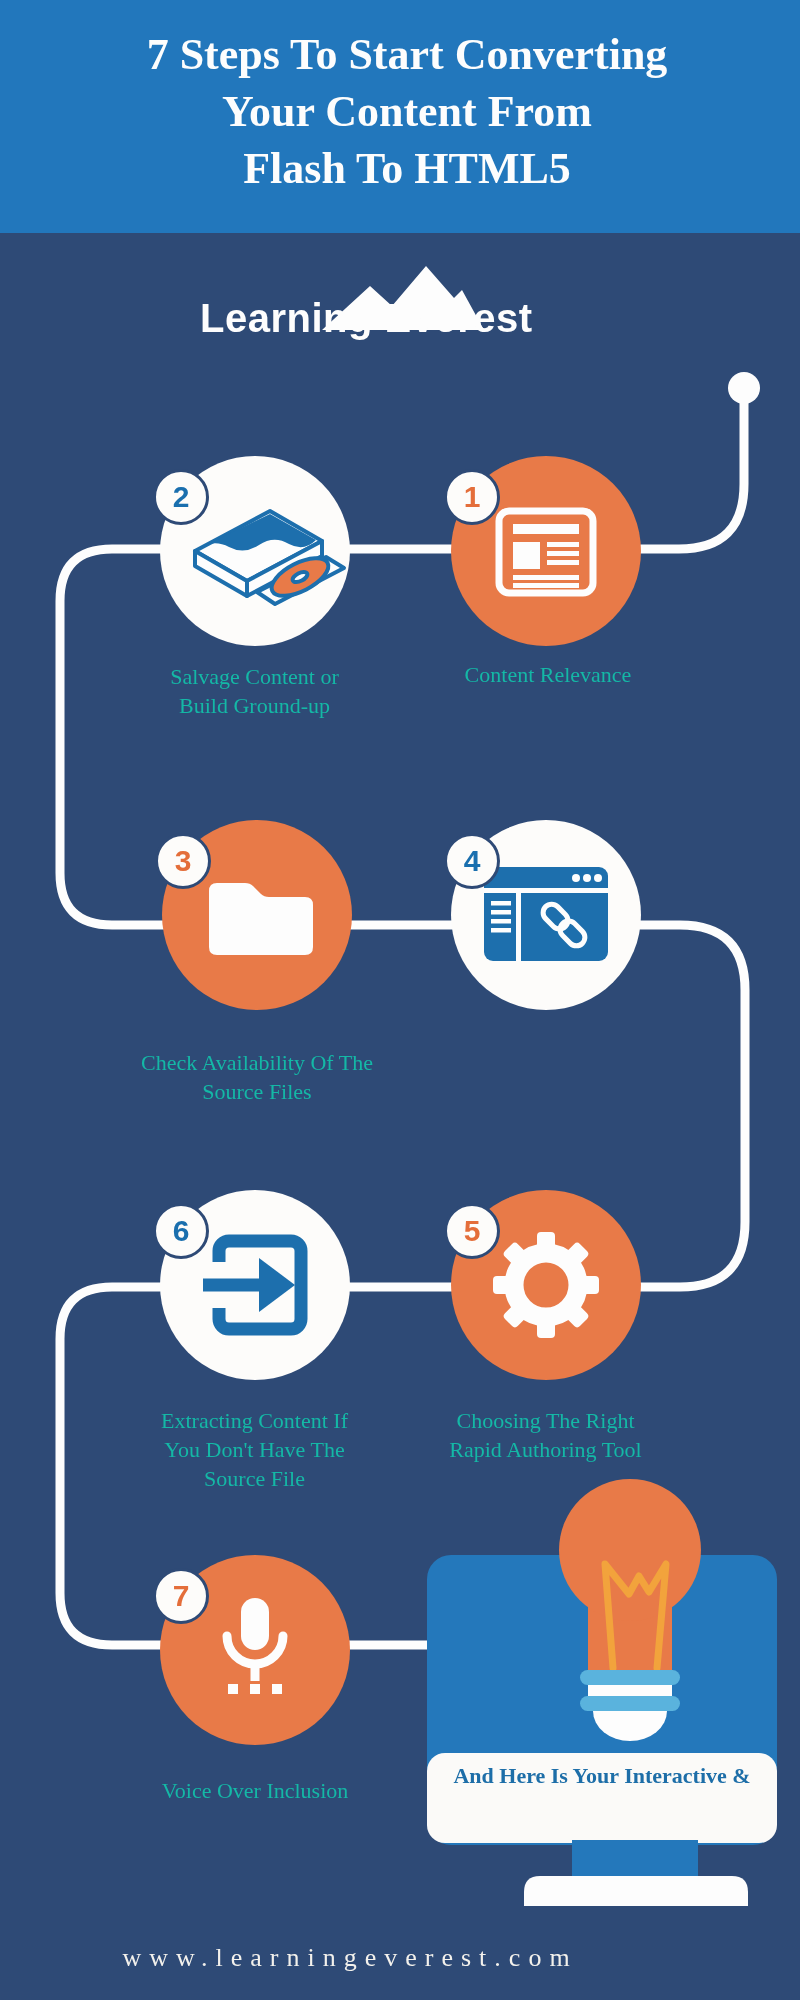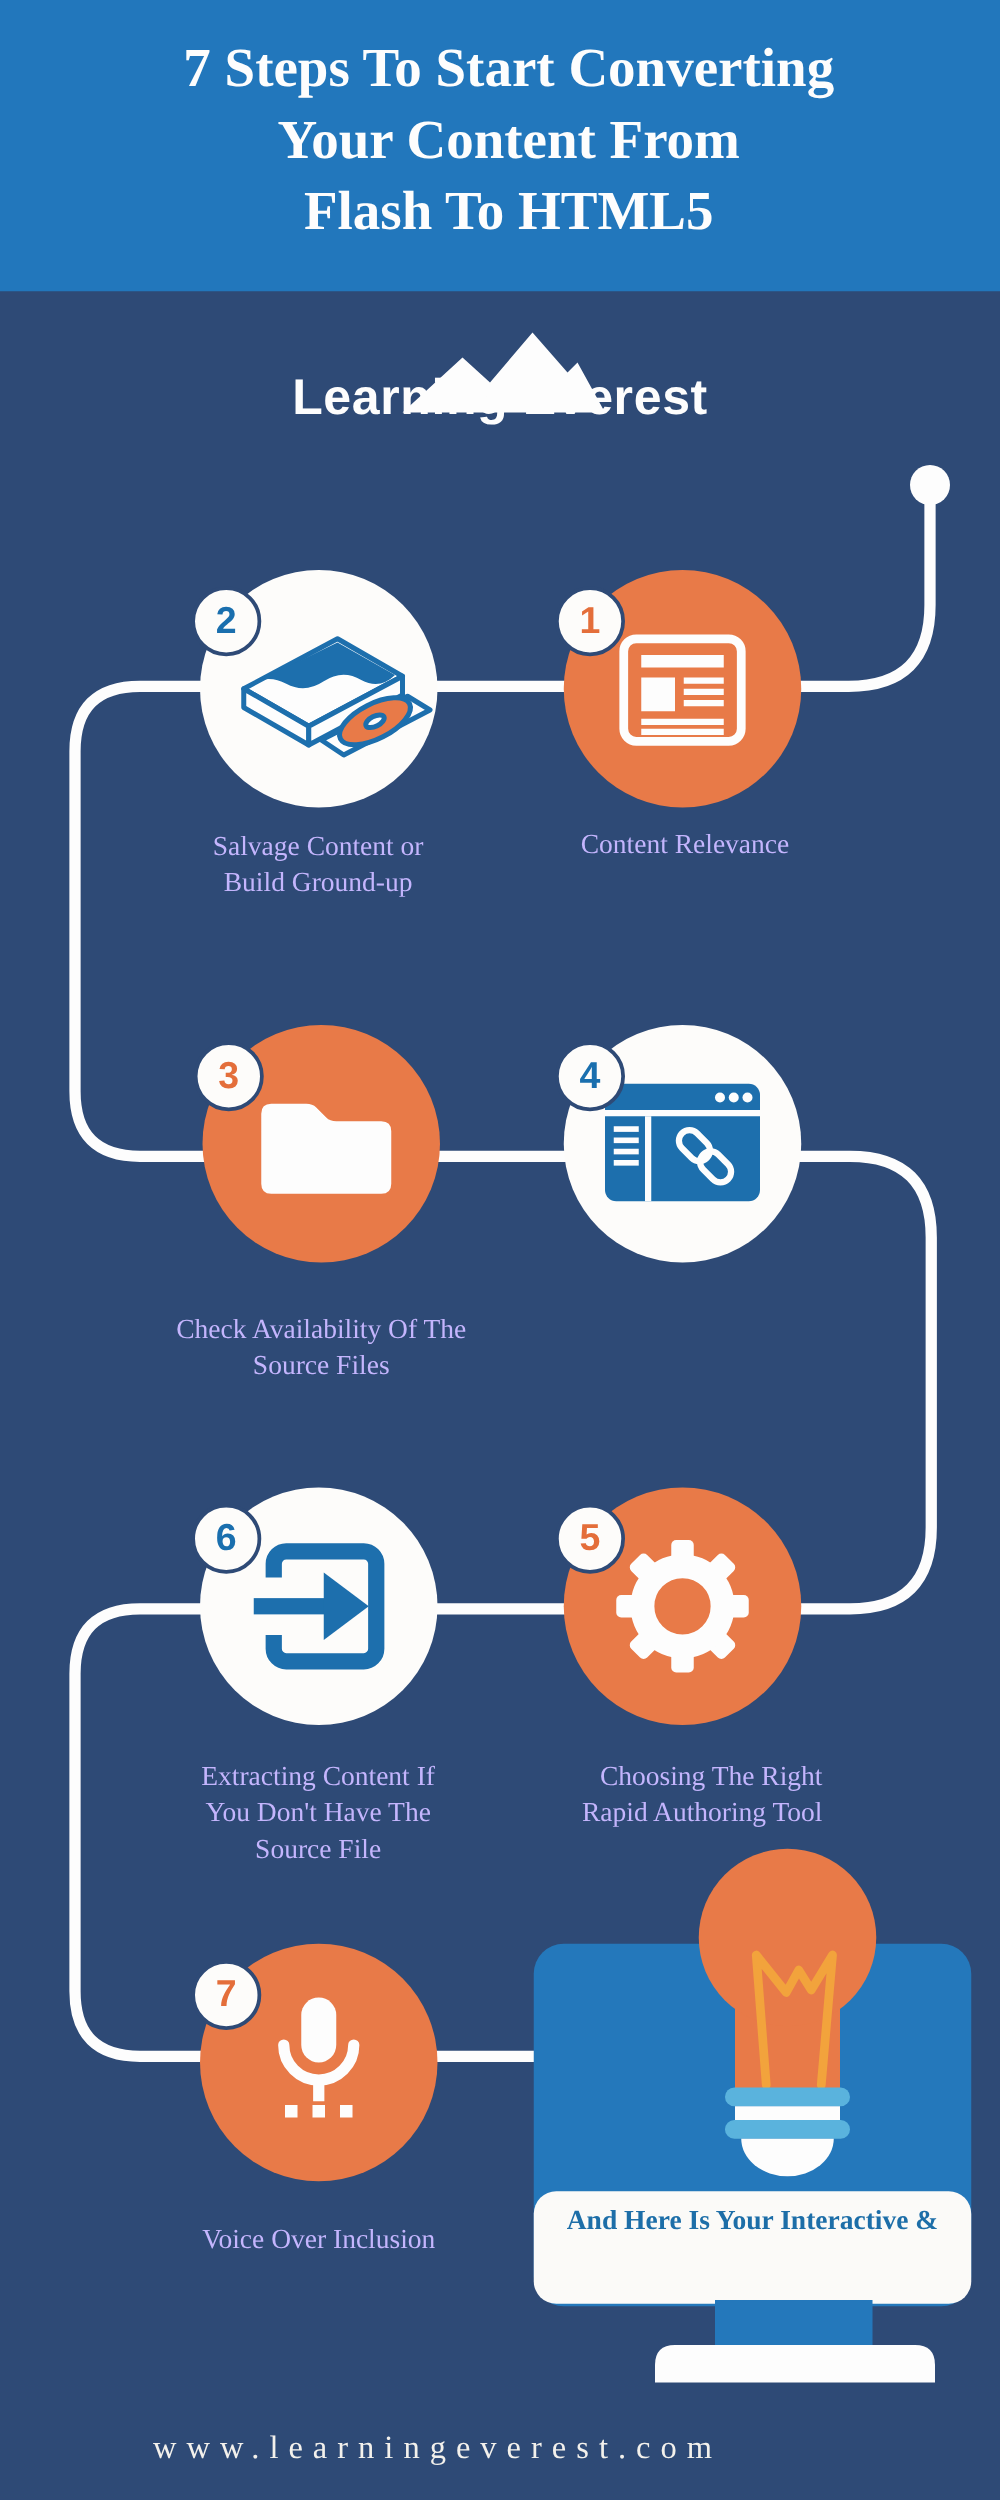--- a/index.html
+++ b/index.html
@@ -8,37 +8,37 @@
     background:#2e4a76;overflow:hidden;
     font-family:"Liberation Serif", serif;
   }
   .abs{position:absolute;}
   
   .header{left:0;top:0;width:800px;height:233px;background:#2277bc;z-index:1;}
   .title{left:0;top:26px;width:800px;text-align:center;color:#fdfdfd;
     font-size:44px;line-height:57px;font-weight:700;z-index:2;}
   .title span{display:block;padding-left:14px;}
   
-  .logo-text{left:200px;top:296px;width:400px;text-align:center;color:#fdfdfd;
+  .logo-text{left:200px;top:296px;width:400px;color:#fdfdfd;
     font-family:"Liberation Sans", sans-serif;font-weight:700;font-size:40px;
     letter-spacing:0.5px;z-index:2;}
   .mountains{left:318px;top:264px;z-index:2;}
   
   .path-svg{left:0;top:0;z-index:3;}
   
   .circle{width:190px;height:190px;border-radius:50%;z-index:4;
     display:flex;align-items:center;justify-content:center;}
   .circle.orange{background:#e87a48;}
   .circle.white{background:#fdfcfa;}
   .badge{width:50px;height:50px;border-radius:50%;background:#fdfcfa;
     border:3px solid #2e4a76;z-index:5;display:flex;align-items:center;justify-content:center;
     font-family:"Liberation Sans", sans-serif;font-weight:700;font-size:30px;}
   .badge.orange{color:#e46e3a;}
   .badge.blue{color:#1a6fae;}
-  .label{color:#c4b5fd;font-size:22px;line-height:29px;text-align:center;z-index:4;}
+  .label{color:#14b8a6;font-size:22px;line-height:29px;text-align:center;z-index:4;}
   
   .illus{left:400px;top:1460px;z-index:6;}
   .screen-text{left:437px;top:1760px;width:330px;text-align:center;color:#1d6ea8;
     font-size:22px;line-height:31px;font-weight:700;z-index:7;}
   .screen-text span{display:block;}
   
   .footer{left:0;top:1943px;width:700px;text-align:center;color:#f3f1ec;
     font-size:26px;letter-spacing:8px;z-index:2;}
 </style>
 </head>
@@ -147,21 +147,21 @@
         <rect x="-9" y="-53" width="18" height="20" rx="4" transform="rotate(225)"></rect>
         <rect x="-9" y="-53" width="18" height="20" rx="4" transform="rotate(270)"></rect>
         <rect x="-9" y="-53" width="18" height="20" rx="4" transform="rotate(315)"></rect>
       </g>
       <circle r="32" fill="none" stroke="#fdfdfd" stroke-width="19"></circle>
     </svg>
   </div>
   <div class="abs badge orange" style="left:444px;top:1203px;">
     <span>5</span>
   </div>
-  <div class="abs label" style="left:433px;top:1406px;width:225px;text-align:right;">Choosing The Right Rapid Authoring Tool</div>
+  <div class="abs label" style="left:433px;top:1406px;width:225px;">Choosing The Right Rapid Authoring Tool</div>
 
   <div class="abs circle white" style="left:160px;top:1190px;">
     <svg width="120" height="120" viewBox="-60 -60 120 120">
       <rect x="-36" y="-44" width="82" height="88" rx="10" fill="none" stroke="#1d6fad" stroke-width="13"></rect>
       <rect x="-48" y="-23" width="22" height="46" fill="#fdfcfa"></rect>
       <rect x="-52" y="-6.5" width="60" height="13" fill="#1d6fad"></rect>
       <polygon points="4,-27 4,27 40,0" fill="#1d6fad"></polygon>
     </svg>
   </div>
   <div class="abs badge blue" style="left:153px;top:1203px;">

